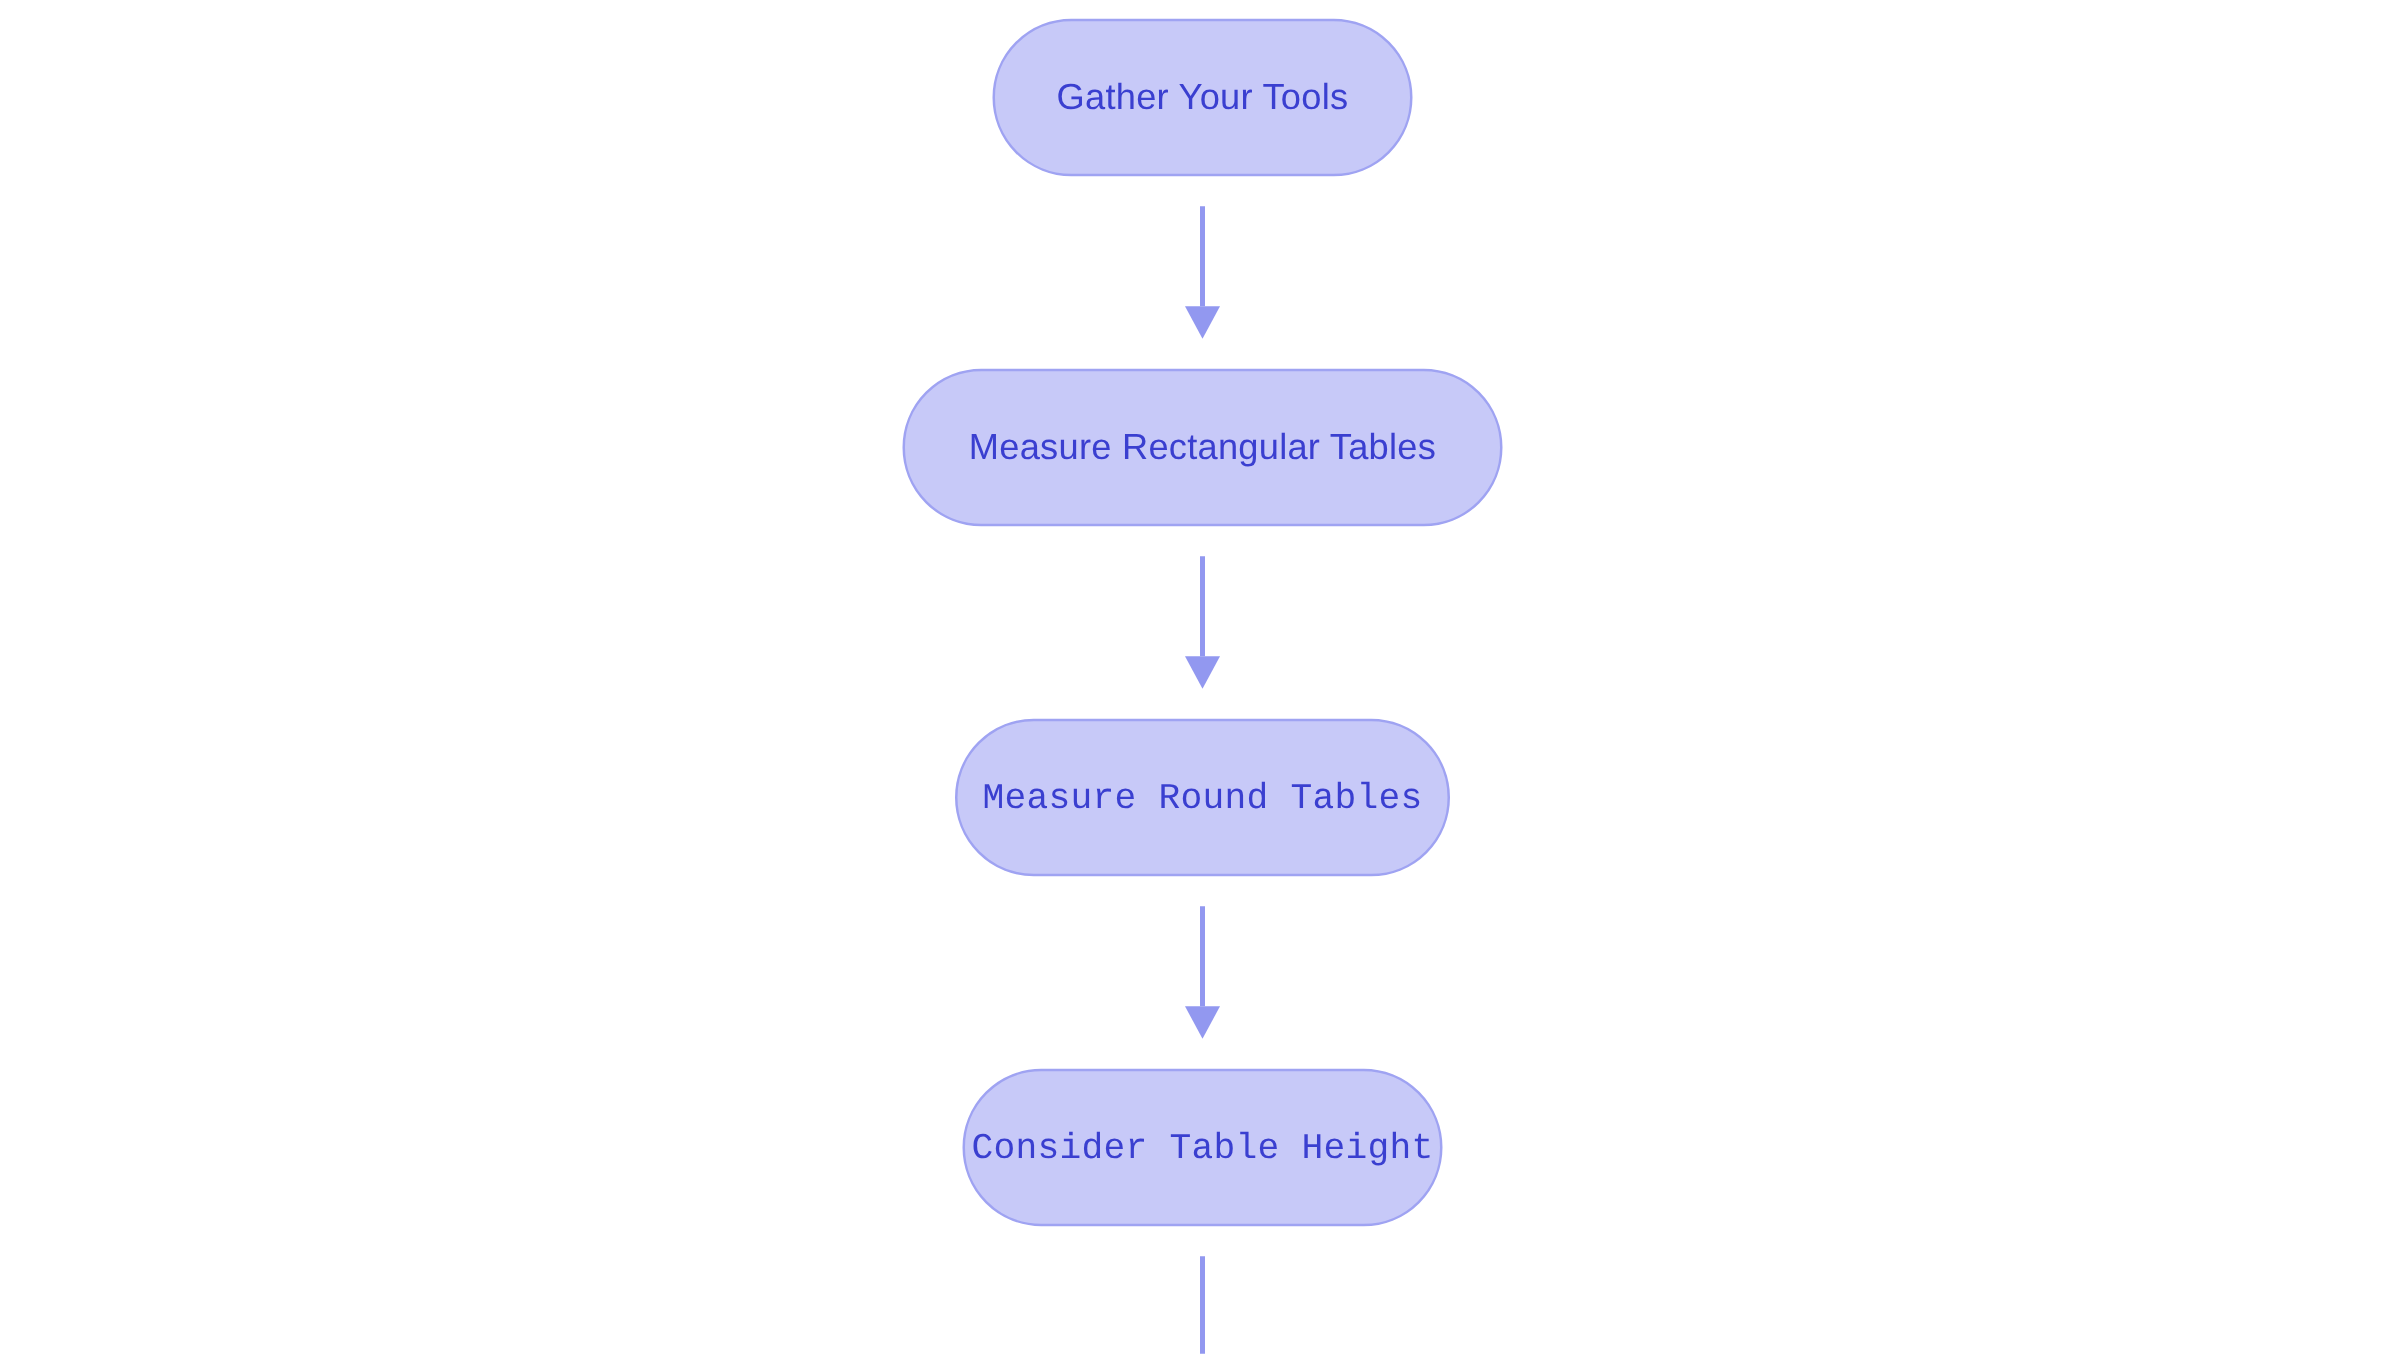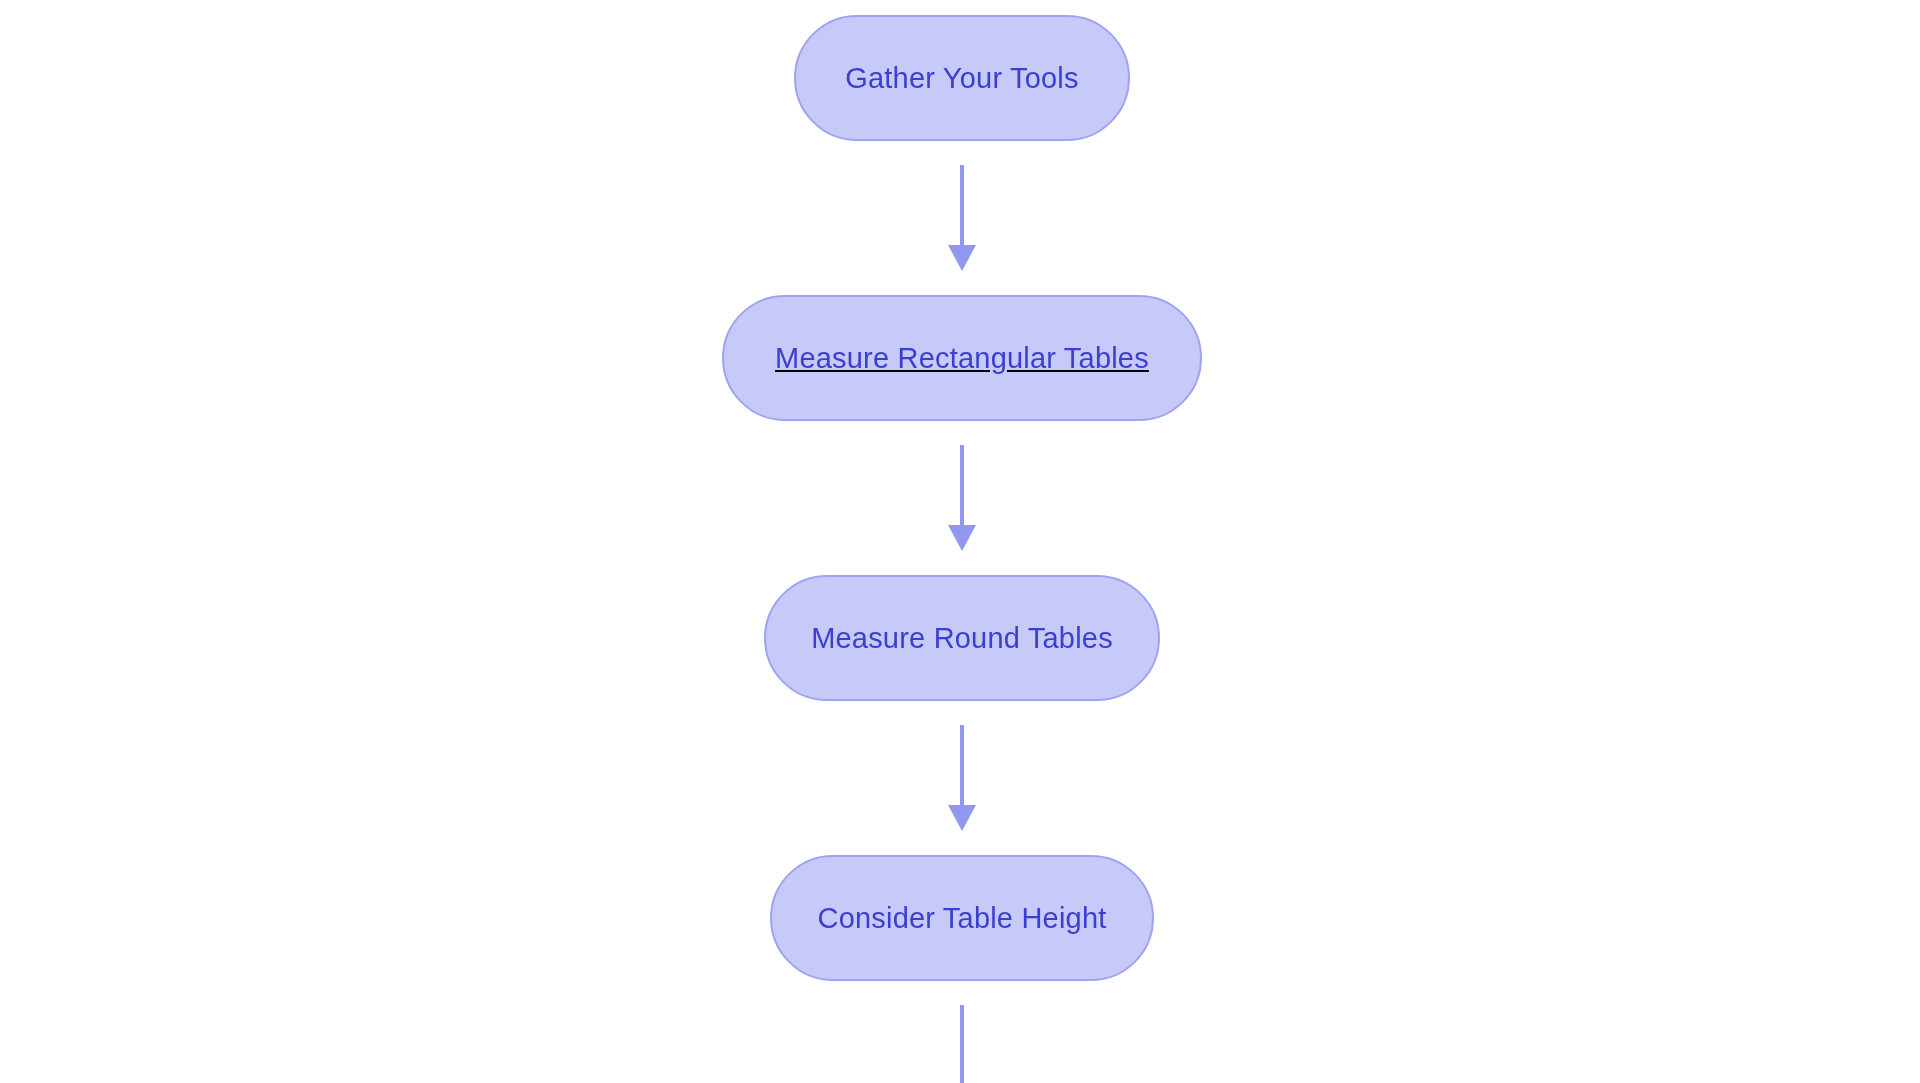--- a/index.html
+++ b/index.html
@@ -41,23 +41,23 @@
     flex: 0 0 auto;
   }
   .node .node-label {
     color: var(--node-text, #3a3fd0);
     font-size: 29px;
     line-height: 1;
     white-space: nowrap;
     letter-spacing: 0.2px;
   }
   .n1 { width: 336px; }
-  .n2 { width: 480px; text-decoration: underline; }
-  .n3 { width: 396px; }
-  .n4 { width: 384px; }
+  .n2 { width: 480px; }
+  .n3 { width: 396px; font-family: Liberation Mono, monospace; }
+  .n4 { width: 384px; font-family: Liberation Mono, monospace; }
   .n5 { width: 490px; }
   .arrow {
     height: 106px;
     width: 28px;
     display: flex;
     flex-direction: column;
     align-items: center;
     flex: 0 0 auto;
   }
   .arrow-line {

